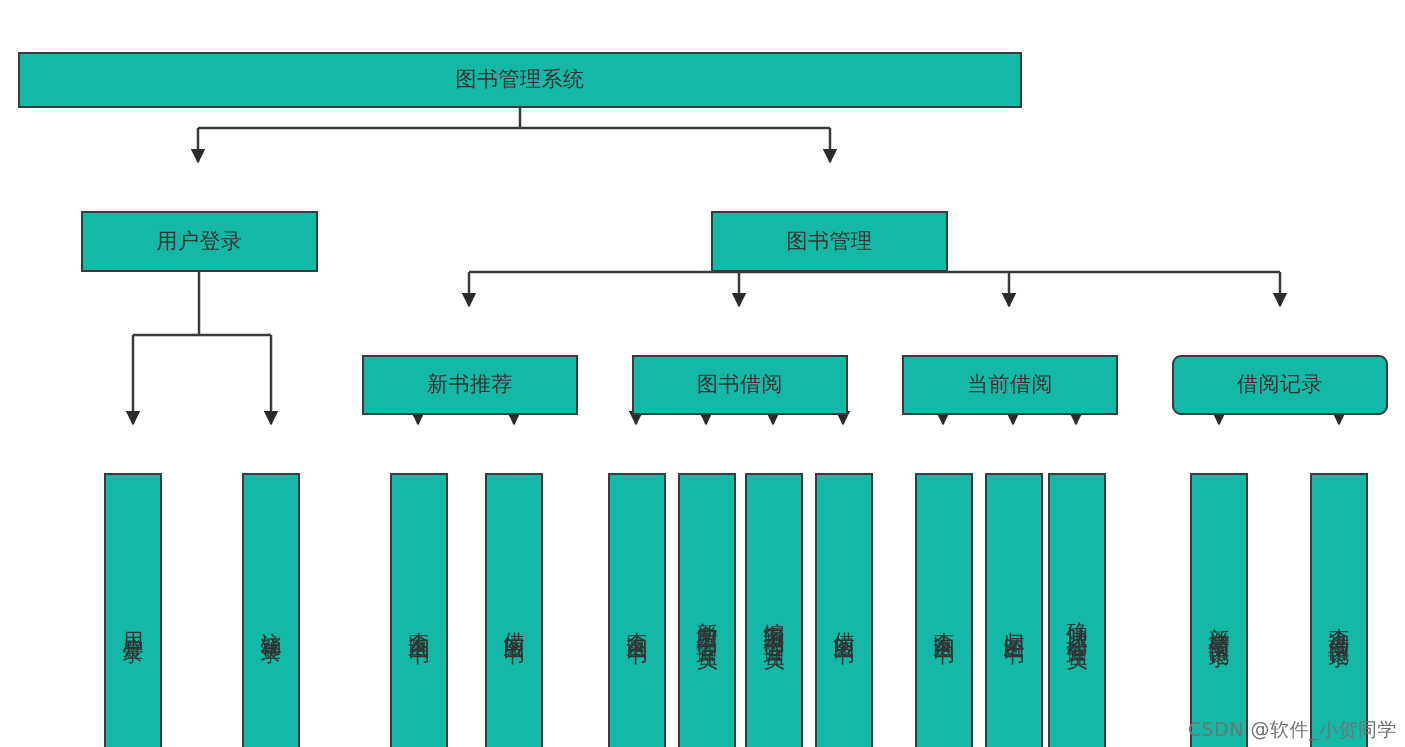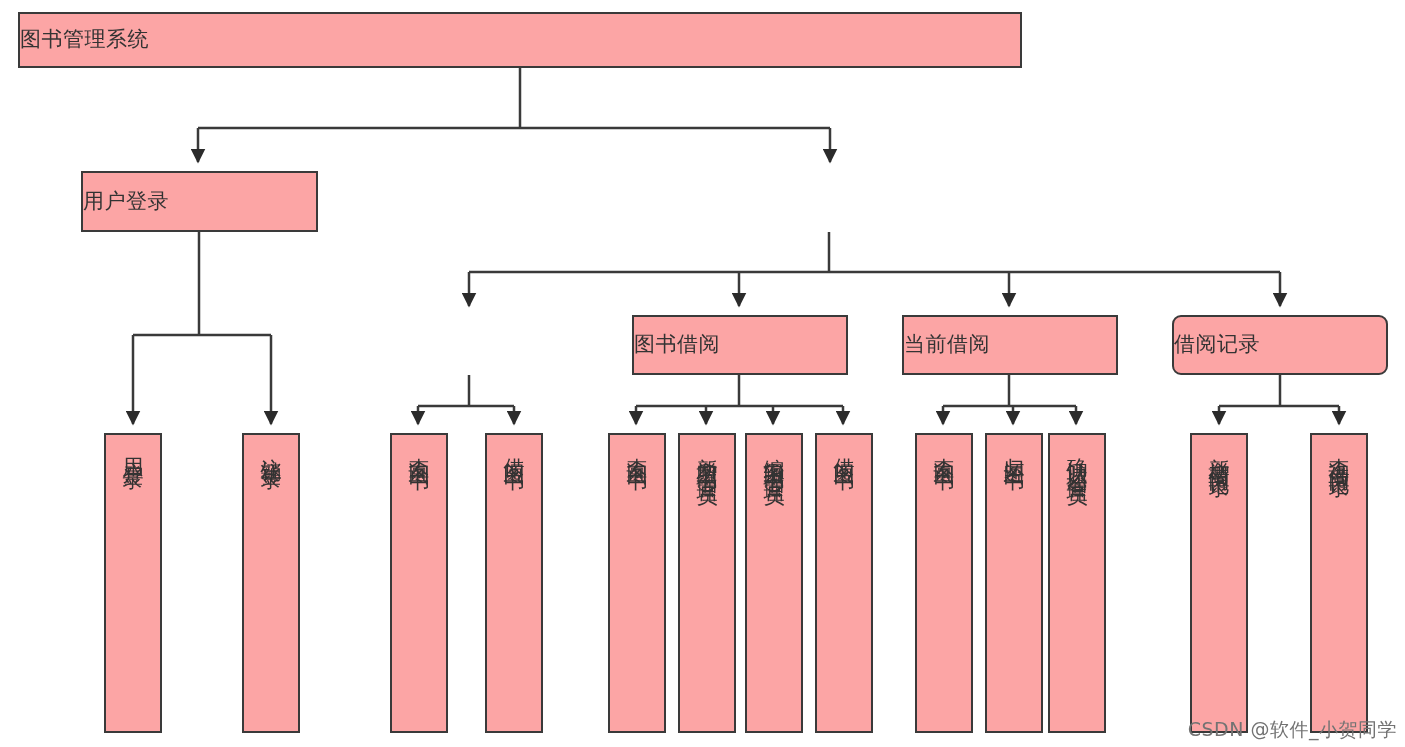--- a/index.html
+++ b/index.html
@@ -19,25 +19,27 @@
   }
   #wires {
     position: absolute;
     left: 0; top: 0;
     width: 1405px;
     height: 747px;
   }
   .node {
     position: absolute;
     box-sizing: border-box;
-    background: #fca5a5;
+    background: #14b8a6;
     border: 2px solid #3a3a3a;
     display: flex;
     align-items: center;
+    justify-content: center;
     color: #333333;
+    margin-top: 40px;
   }
   .node.horiz {
     font-size: 21px;
     letter-spacing: 0.5px;
     line-height: 1.2;
   }
   .node.vert {
     writing-mode: vertical-rl;
     text-orientation: upright;
     font-size: 21px;
@@ -118,21 +120,27 @@
     </g>
   </svg>
 
   <div class="node horiz" style="left:18px; top:12px; width:1004px; height:56px;">
     <span class="txt">图书管理系统</span>
   </div>
 
   <div class="node horiz" style="left:81px; top:171px; width:237px; height:61px;">
     <span class="txt">用户登录</span>
   </div>
+  <div class="node horiz" style="left:711px; top:171px; width:237px; height:61px;">
+    <span class="txt">图书管理</span>
+  </div>
 
+  <div class="node horiz" style="left:362px; top:315px; width:216px; height:60px;">
+    <span class="txt">新书推荐</span>
+  </div>
   <div class="node horiz" style="left:632px; top:315px; width:216px; height:60px;">
     <span class="txt">图书借阅</span>
   </div>
   <div class="node horiz" style="left:902px; top:315px; width:216px; height:60px;">
     <span class="txt">当前借阅</span>
   </div>
   <div class="node horiz" style="left:1172px; top:315px; width:216px; height:60px;border-radius:9px;">
     <span class="txt">借阅记录</span>
   </div>
 

